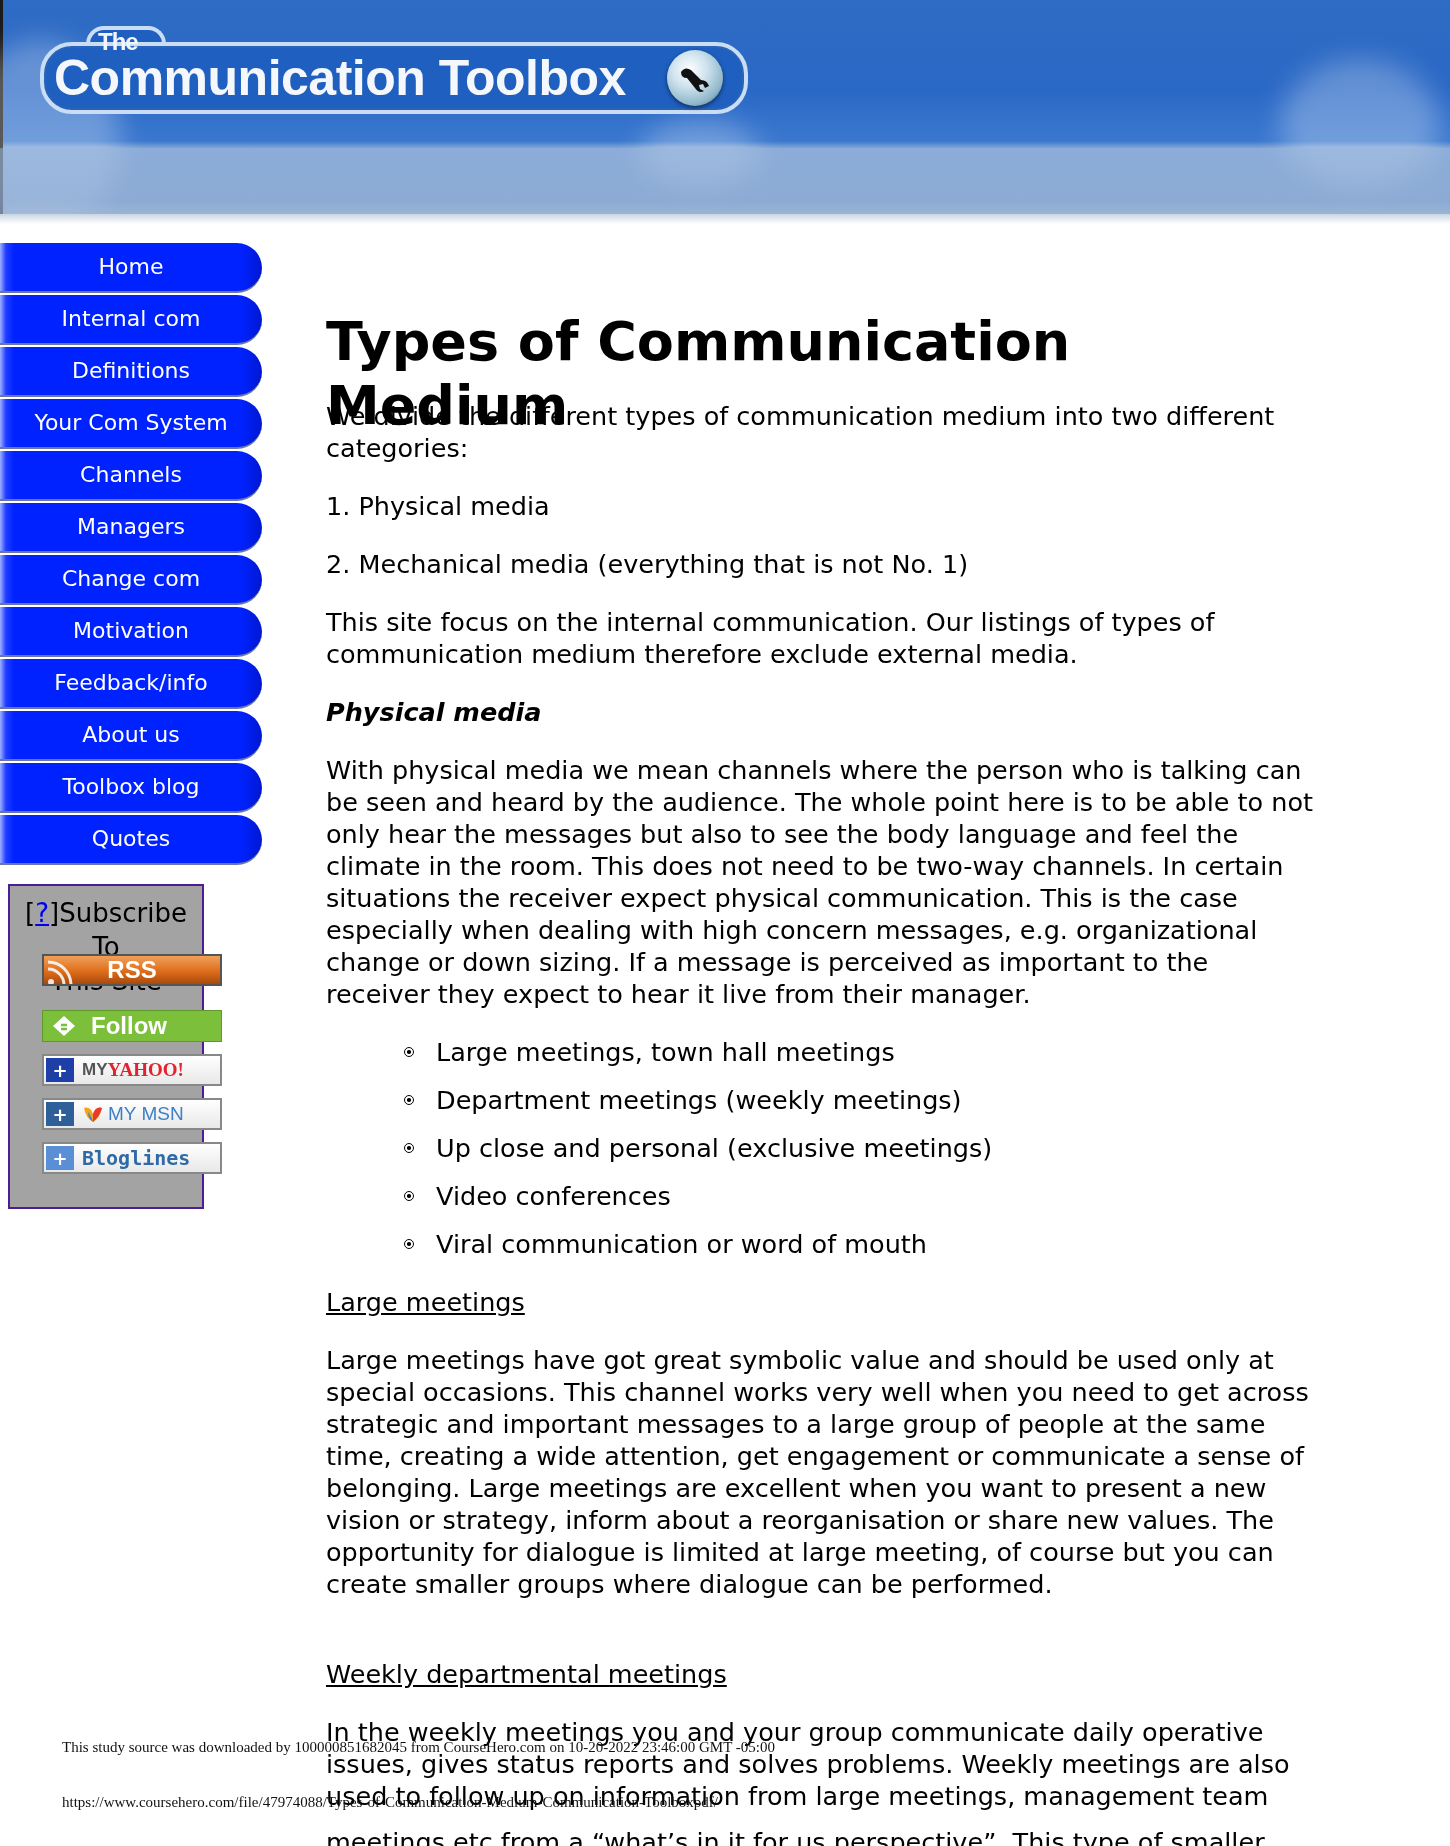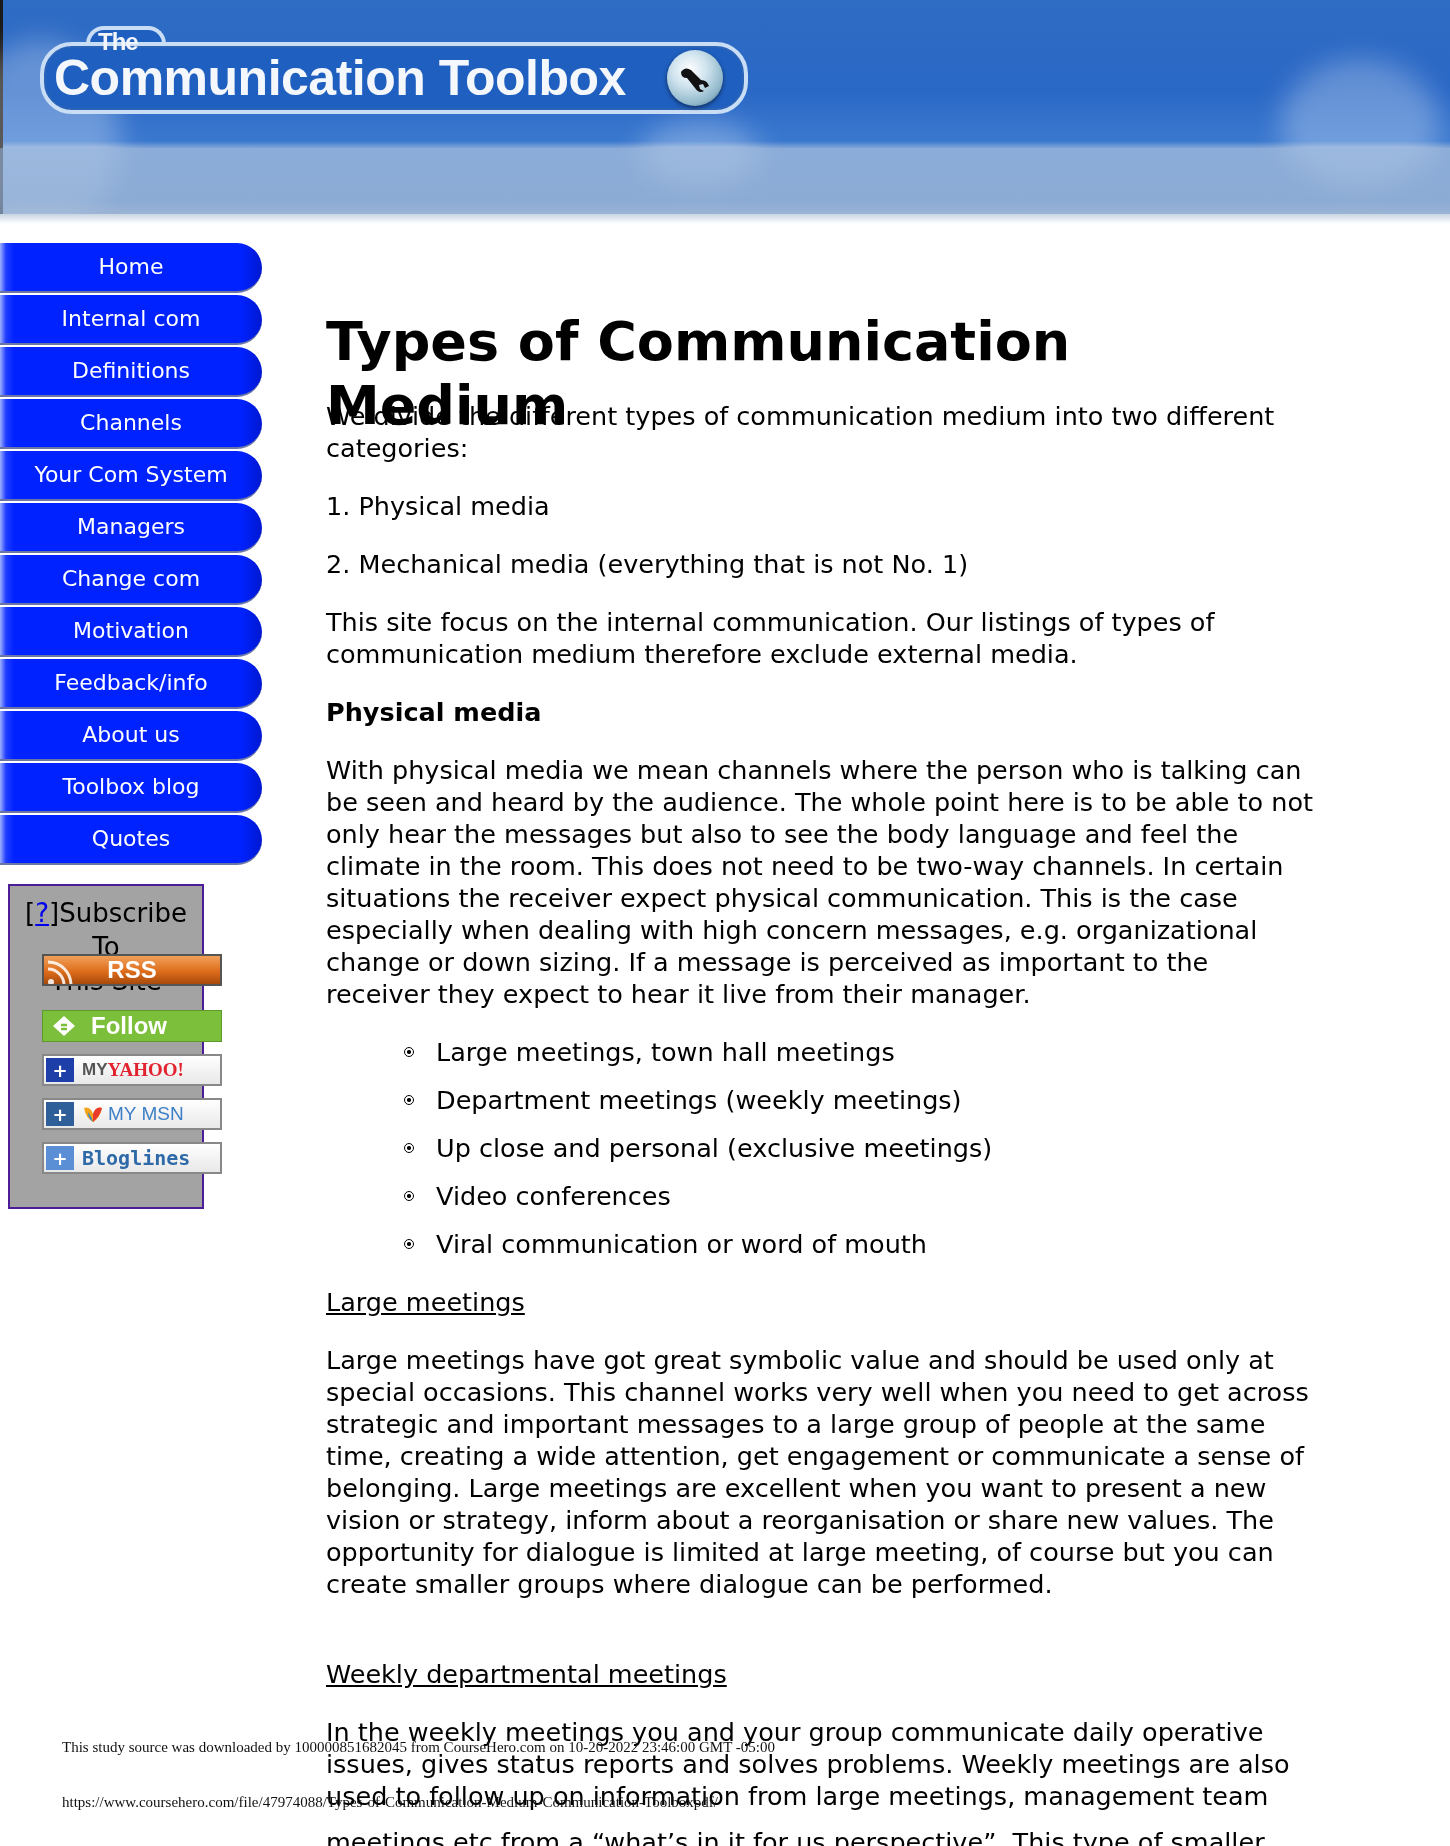--- a/index.html
+++ b/index.html
@@ -93,21 +93,21 @@
   }
   .feed-blog .plus { background: #5a8fd6; }
   .feed-msn .plus { background: #2f5f98; }
   .yahoo-my { color: #555; font-weight: bold; }
   .yahoo-word { color: #e2222e; font-family: "Liberation Serif", serif; font-weight: bold; font-size: 19px; }
 
   
   .main { position: absolute; left: 326px; top: 300px; width: 990px; }
   .page-title { font-size: 54px; font-weight: bold; line-height: 64px; margin: 10px 0 0 0; }
   .main p { font-size: 25.5px; line-height: 32px; margin: 0; position: absolute; left: 0; width: 990px; }
-  .main .h3 { font-weight: bold; }
+  .main .h3 { font-weight: bold; font-style: italic; }
   .main .u { text-decoration: underline; }
   .bullets { position: absolute; left: 0; top: 0; margin: 0; padding: 0; list-style: none; }
   .bullets li {
     position: absolute; left: 110px; white-space: nowrap; font-size: 25.5px; line-height: 32px;
   }
   .bullets li .bul {
     position: absolute; left: -32px; top: 11px; width: 10px; height: 10px; border-radius: 50%;
     border: 1.5px solid #000; box-sizing: border-box;
   }
   .bullets li .bul::after {
@@ -137,22 +137,22 @@
     <svg width="40" height="40" viewBox="0 0 40 40">
       <path d="M6 14 Q10 8 16 12 L26 22 Q32 22 34 28 L30 30 L28 26 L24 27 L25 31 L29 33 Q24 36 20 30 L12 20 Q6 20 6 14 Z" fill="#111"></path>
     </svg>
   </div>
 </div>
 
 <nav class="nav">
   <a class="nav-item">Home</a>
   <a class="nav-item">Internal com</a>
   <a class="nav-item">Definitions</a>
+  <a class="nav-item">Your Com System</a>
   <a class="nav-item">Channels</a>
-  <a class="nav-item">Your Com System</a>
   <a class="nav-item">Managers</a>
   <a class="nav-item">Change com</a>
   <a class="nav-item">Motivation</a>
   <a class="nav-item">Feedback/info</a>
   <a class="nav-item">About us</a>
   <a class="nav-item">Toolbox blog</a>
   <a class="nav-item">Quotes</a>
 </nav>
 
 <div class="subscribe">

